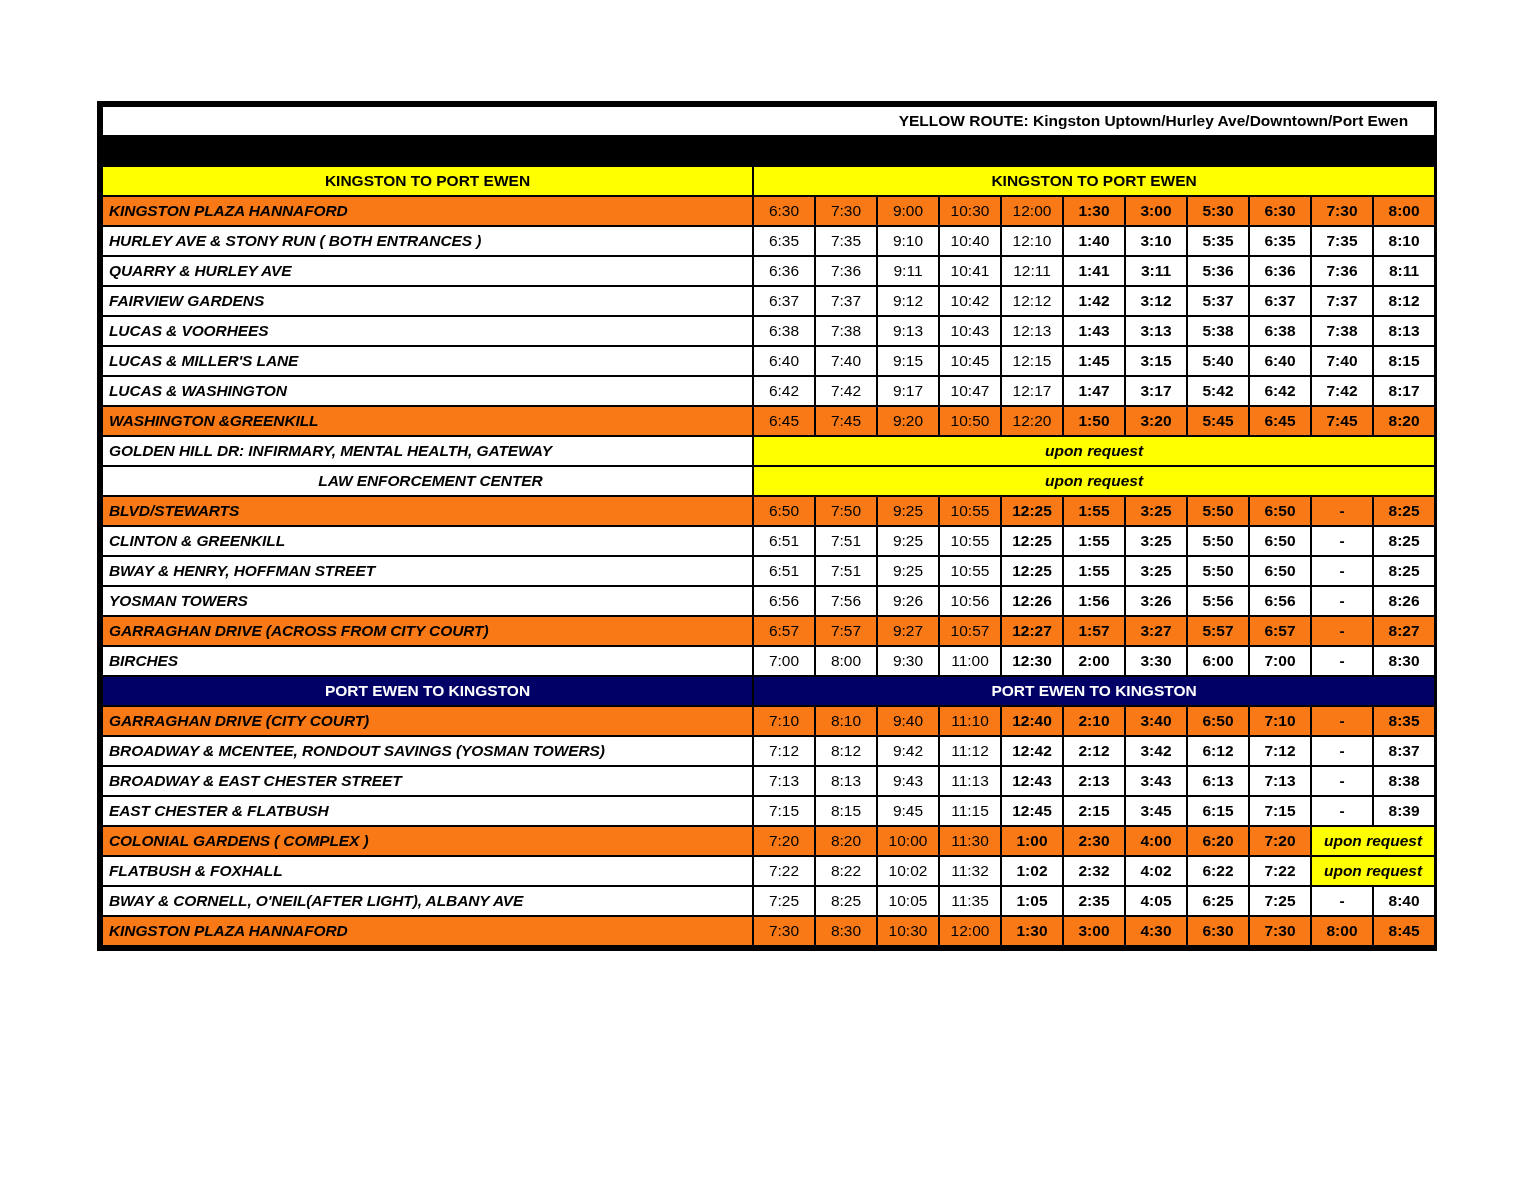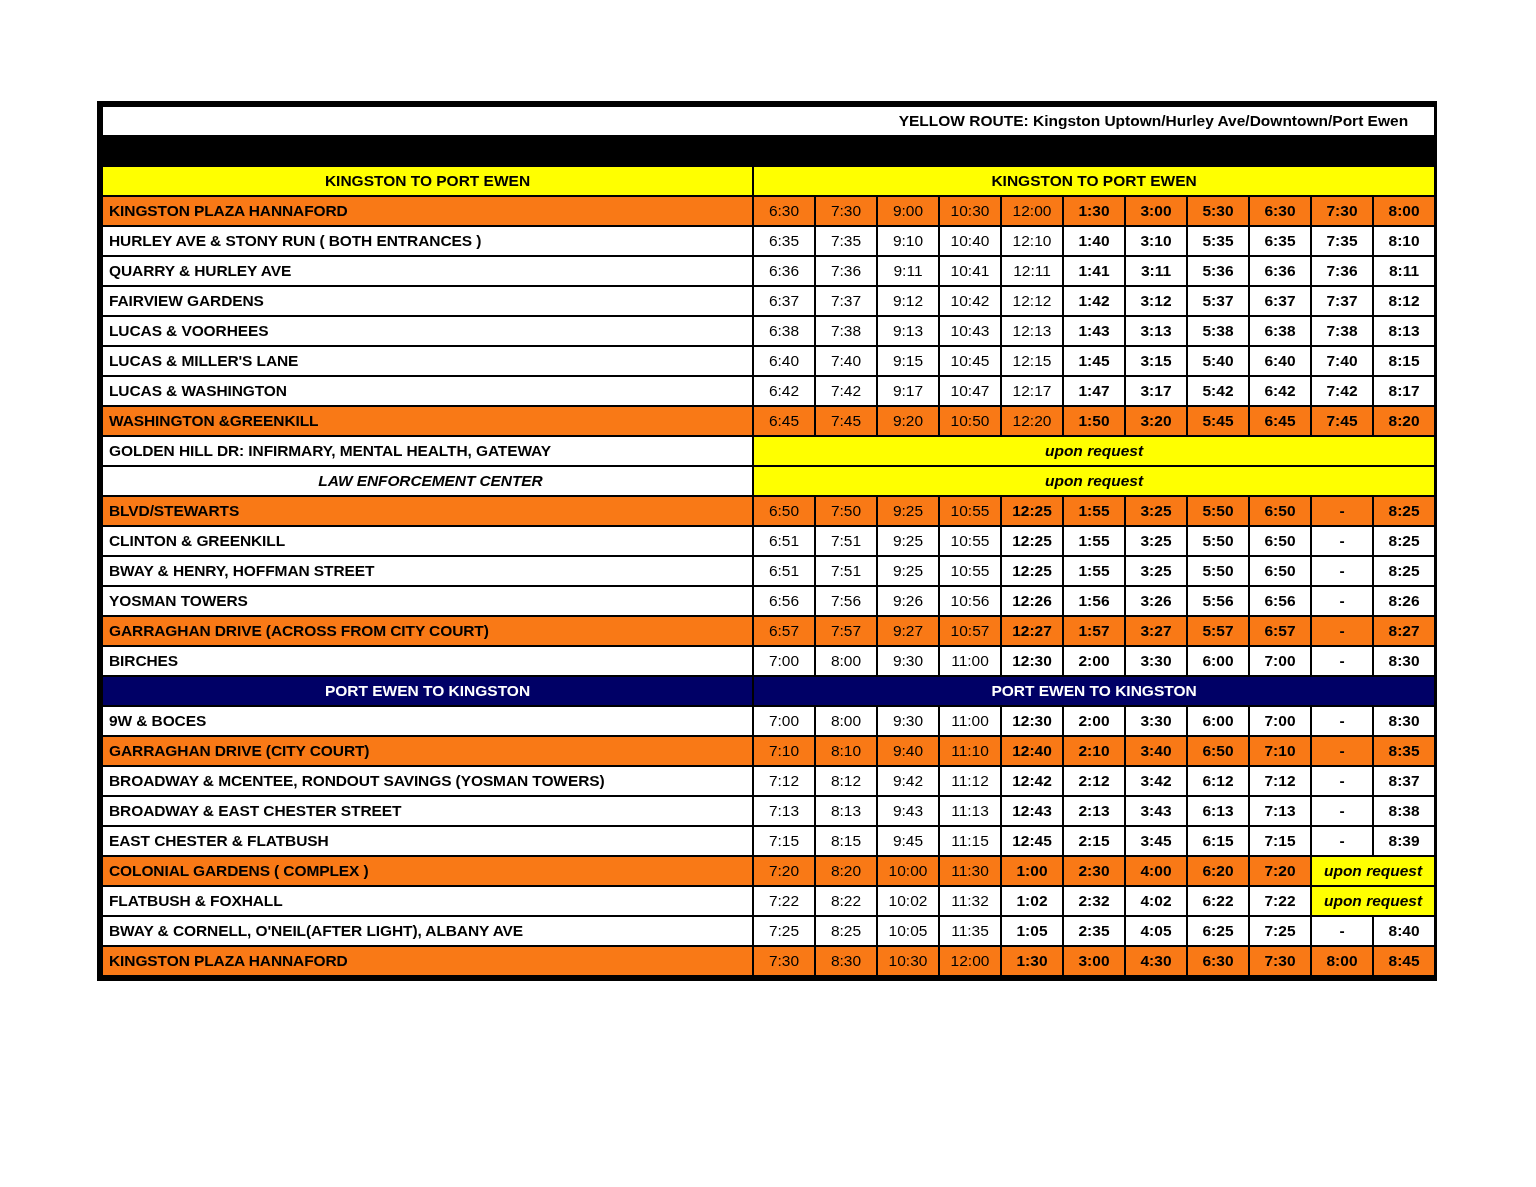--- a/index.html
+++ b/index.html
@@ -51,20 +51,21 @@
   col.c-stop  { width: 651px; }
   col.c-time  { width: 62px; }
 
   
   .stop {
     font-weight: bold;
     font-size: 15.5px;
     text-align: left;
     padding-left: 6px !important;
     letter-spacing: -0.1px;
+    font-style: italic;
   }
   .time {
     text-align: center;
     font-size: 16px;
   }
   .bold   { font-weight: bold; }
   .reg    { font-weight: normal; }
   .ital   { font-style: italic; text-align: center; }
   .orange { background: #f97916 !important; }
   .white  { background: #ffffff !important; }
@@ -340,34 +341,20 @@
             <td class="time white bold">6:00</td>
             <td class="time white bold">7:00</td>
             <td class="time white bold">-</td>
             <td class="time white bold">8:30</td>
           </tr>
           <tr>
             <td class="sec-head navy">PORT EWEN TO KINGSTON</td>
             <td class="sec-head navy" colspan="11">PORT EWEN TO KINGSTON</td>
           </tr>
           <tr>
-            <td class="stop white">9W &amp; BOCES</td>
-            <td class="time white reg">7:00</td>
-            <td class="time white reg">8:00</td>
-            <td class="time white reg">9:30</td>
-            <td class="time white reg">11:00</td>
-            <td class="time white bold">12:30</td>
-            <td class="time white bold">2:00</td>
-            <td class="time white bold">3:30</td>
-            <td class="time white bold">6:00</td>
-            <td class="time white bold">7:00</td>
-            <td class="time white bold">-</td>
-            <td class="time white bold">8:30</td>
-          </tr>
-          <tr>
             <td class="stop orange">GARRAGHAN DRIVE (CITY COURT)</td>
             <td class="time orange reg">7:10</td>
             <td class="time orange reg">8:10</td>
             <td class="time orange reg">9:40</td>
             <td class="time orange reg">11:10</td>
             <td class="time orange bold">12:40</td>
             <td class="time orange bold">2:10</td>
             <td class="time orange bold">3:40</td>
             <td class="time orange bold">6:50</td>
             <td class="time orange bold">7:10</td>

